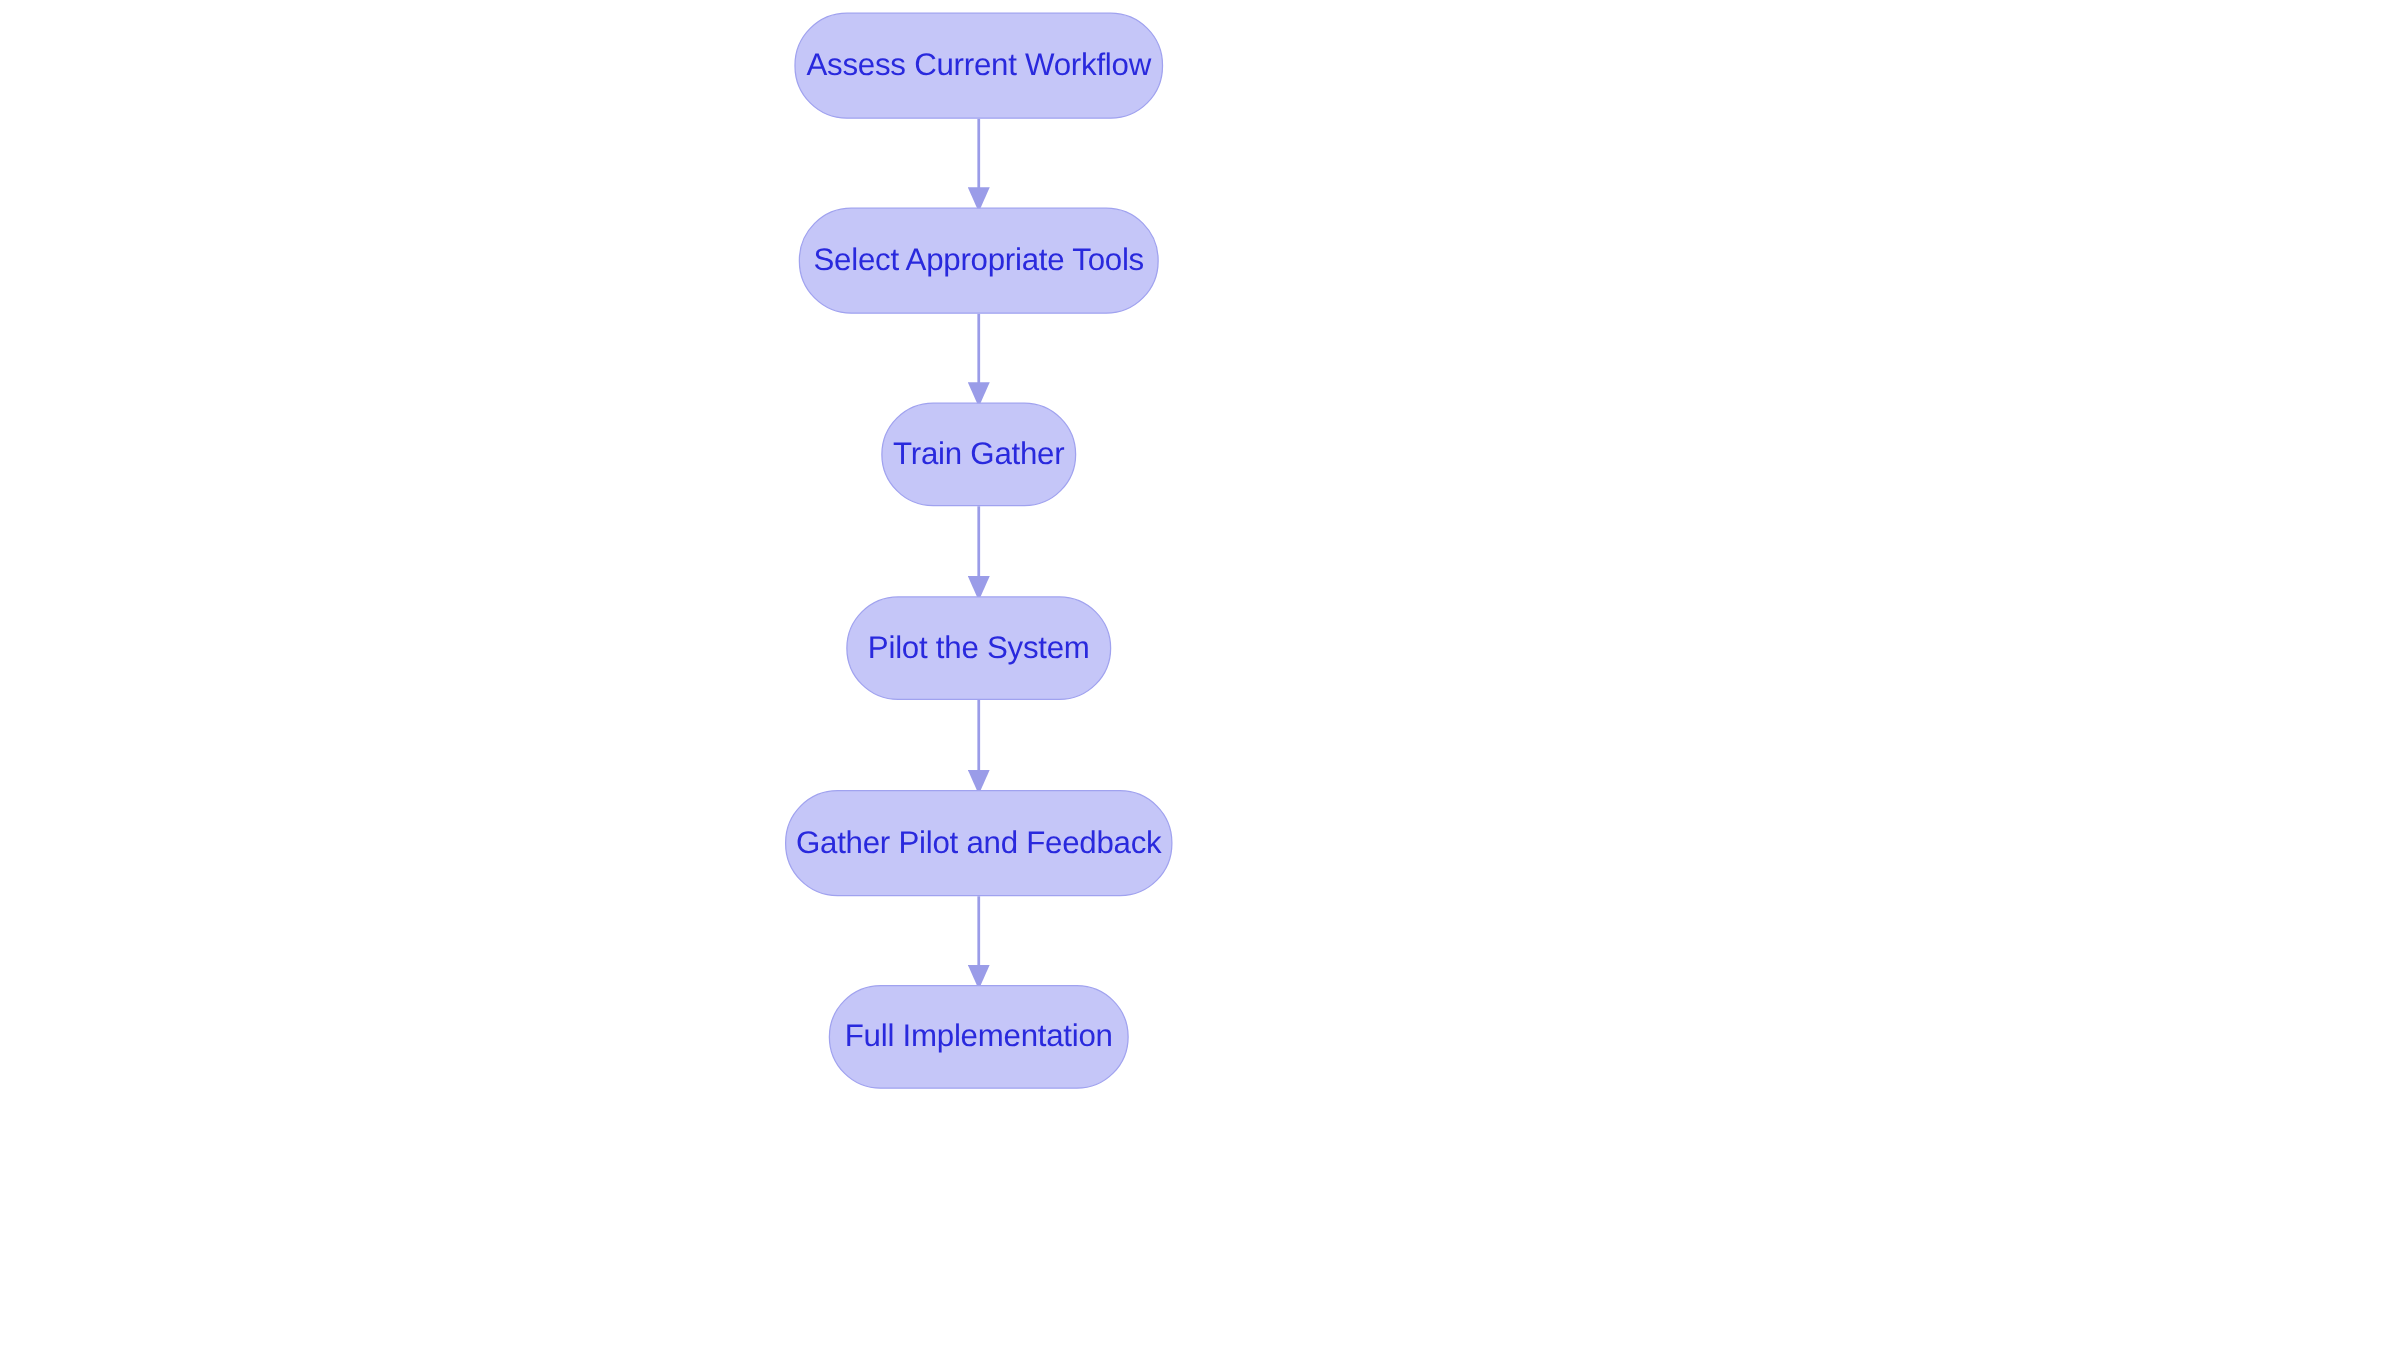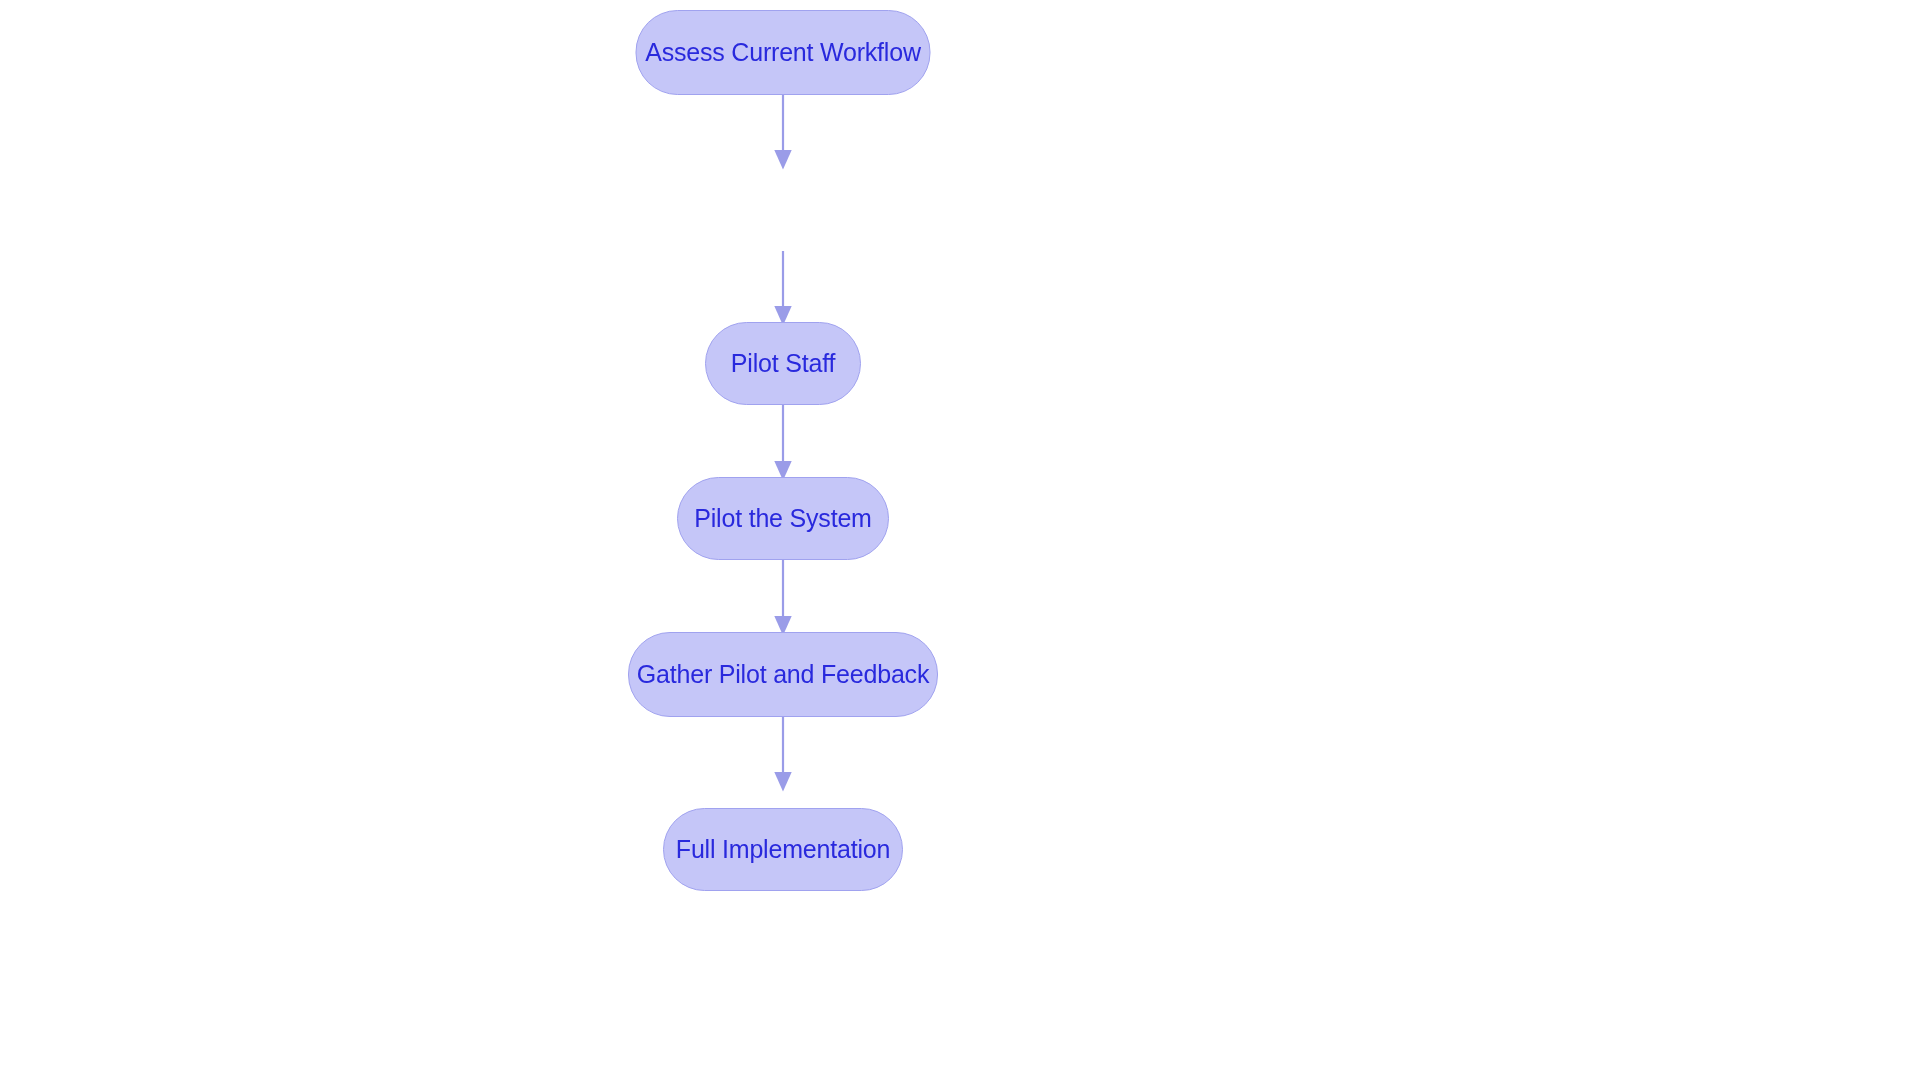--- a/index.html
+++ b/index.html
@@ -45,21 +45,21 @@
     line-height: 1;
     user-select: none;
   }
 
   
   .node-1 { left: 783px; top: 10px;  width: 295px; height: 85px; }
   .node-2 { left: 783px; top: 166px; width: 288px; height: 85px; }
   .node-3 { left: 783px; top: 322px; width: 156px; height: 83px; }
   .node-4 { left: 783px; top: 477px; width: 212px; height: 83px; text-align: right; }
   .node-5 { left: 783px; top: 632px; width: 310px; height: 85px; }
-  .node-6 { left: 783px; top: 788px; width: 240px; height: 83px; margin-top: 20px; }
+  .node-6 { left: 783px; top: 788px; width: 240px; height: 83px; }
 
   
   #connector-layer {
     position: absolute;
     left: 0;
     top: 0;
     width: 1920px;
     height: 1083px;
     pointer-events: none;
   }
@@ -84,23 +84,26 @@
 
     <line x1="783" y1="560" x2="783" y2="618" stroke="#9a9ce8" stroke-width="2.2" marker-end="url(#arrowhead)"></line>
 
     <line x1="783" y1="717" x2="783" y2="774" stroke="#9a9ce8" stroke-width="2.2" marker-end="url(#arrowhead)"></line>
   </svg>
 
   <div class="node node-1">
     <span class="node-label">Assess Current Workflow</span>
   </div>
 
+  <div class="node node-2">
+    <span class="node-label">Select Appropriate Tools</span>
+  </div>
 
   <div class="node node-3">
-    <span class="node-label">Pilot Staff</span>
+    <span class="node-label">Train Gather</span>
   </div>
 
   <div class="node node-4">
     <span class="node-label">Pilot the System</span>
   </div>
 
   <div class="node node-5">
     <span class="node-label">Gather Pilot and Feedback</span>
   </div>
 

